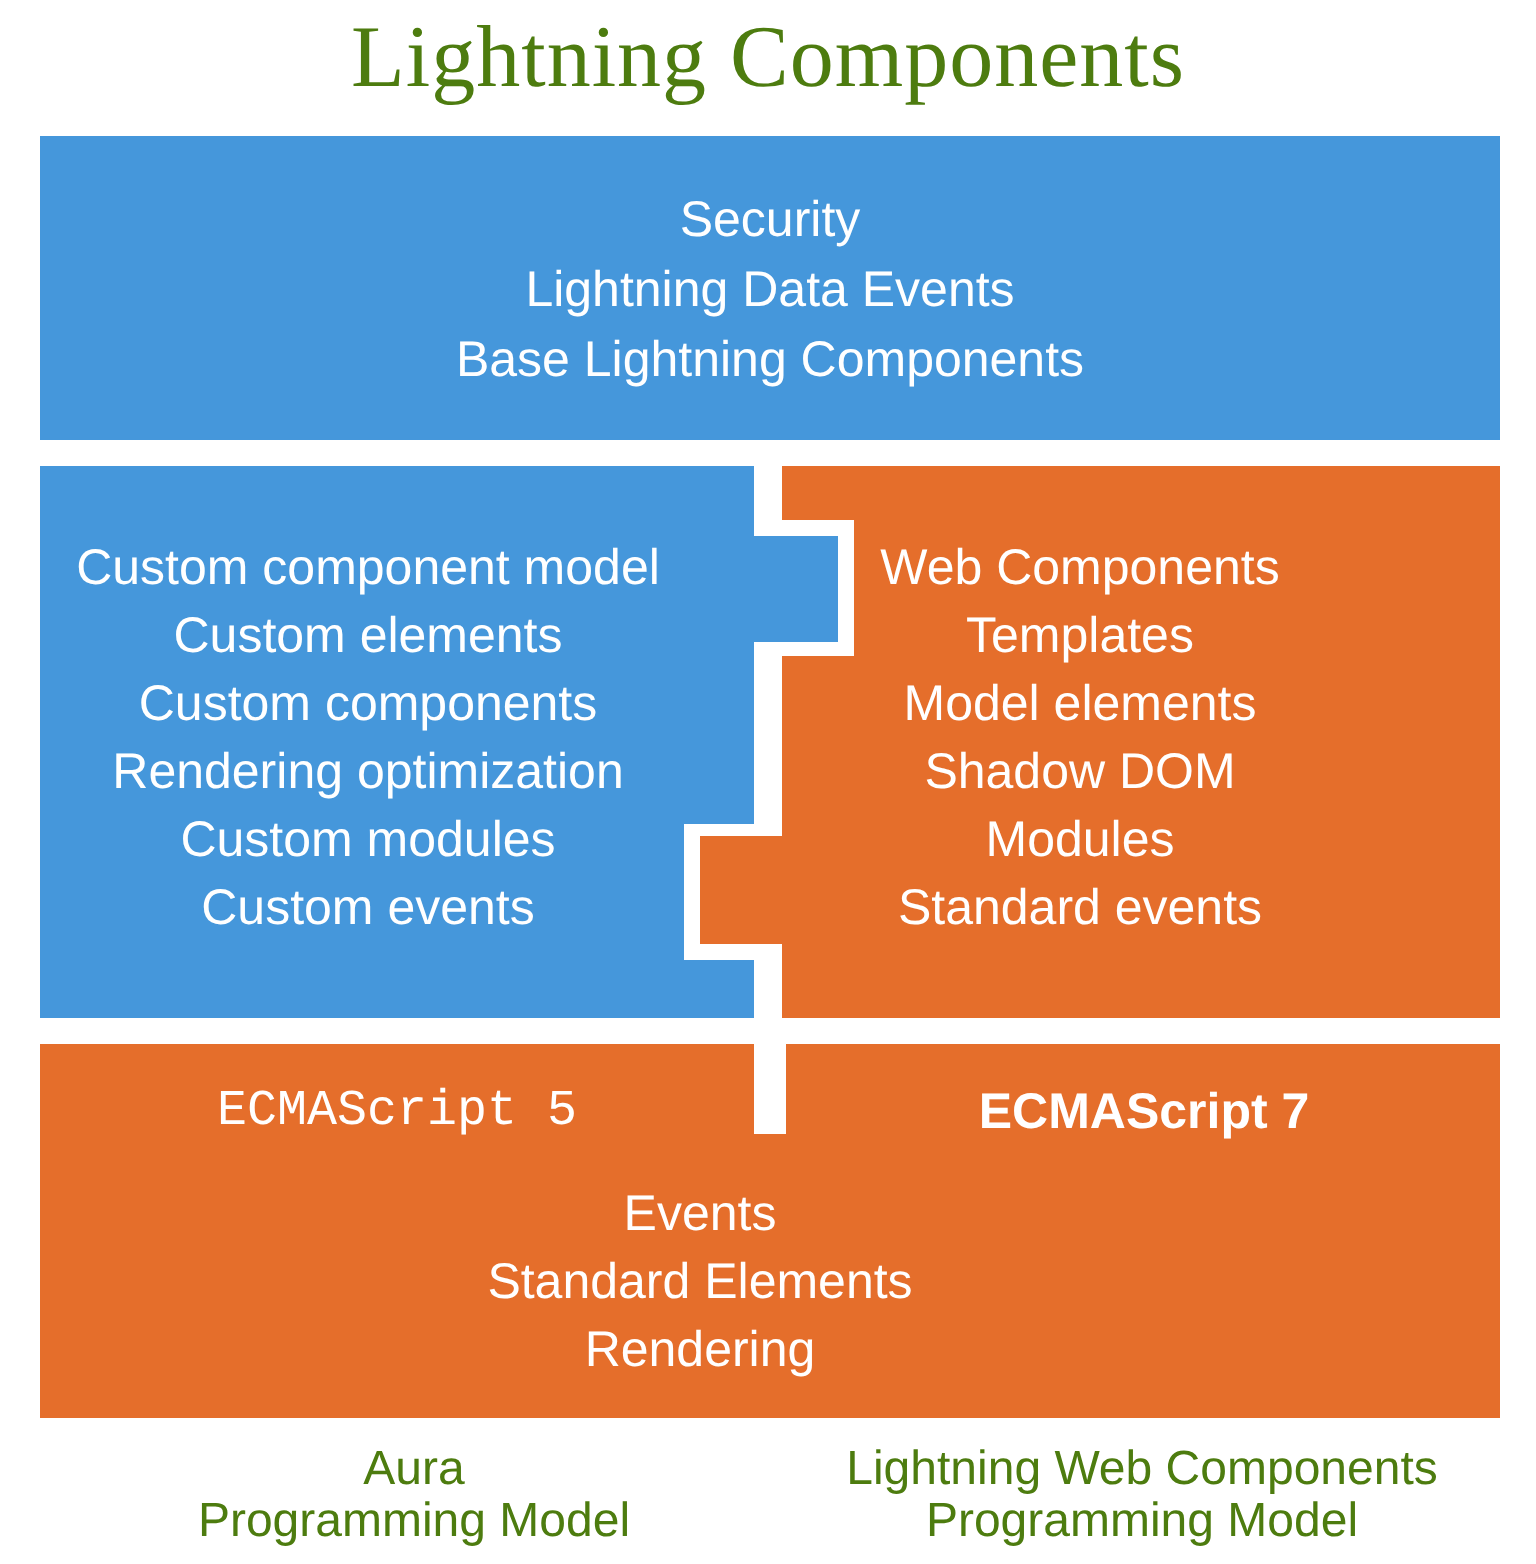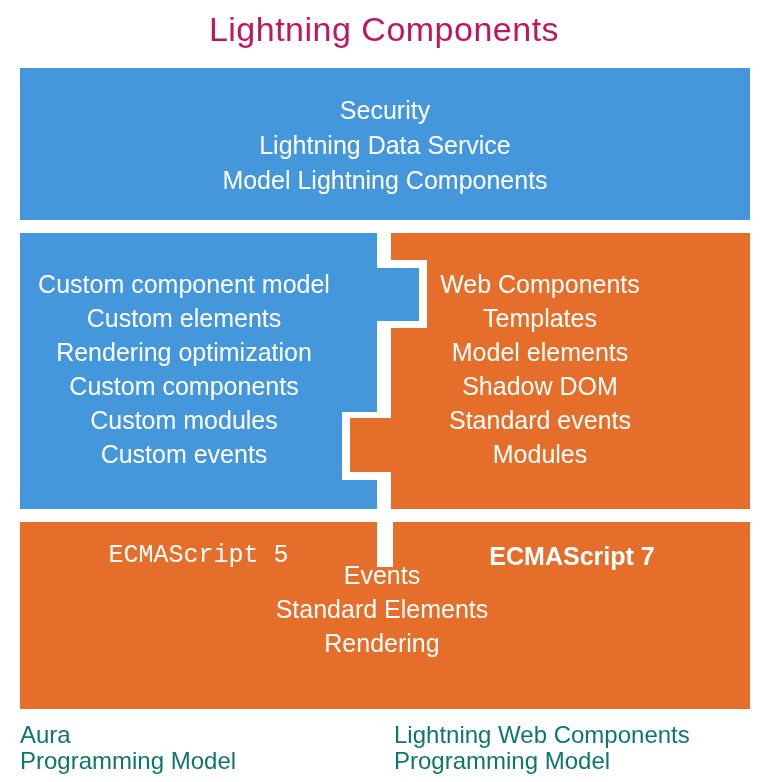--- a/index.html
+++ b/index.html
@@ -8,24 +8,25 @@
     width: 768px;
     height: 782px;
     background: #ffffff;
     font-family: "Liberation Sans", sans-serif;
     overflow: hidden;
   }
   .title {
     position: absolute;
     left: 0; top: 9px; width: 768px;
     text-align: center;
-    font-size: 34px;
+    font-size: 44px;
     line-height: 40px;
-    color: #be185d;
+    color: #4d7c0f;
     letter-spacing: 0.5px;
+    font-family: Liberation Serif, serif;
   }
   
   .box-top {
     position: absolute;
     left: 20px; top: 68px; width: 730px; height: 152px;
     background: #4597db;
   }
   .shape-aura {
     position: absolute;
     left: 20px; top: 233px; width: 399px; height: 276px;
@@ -55,65 +56,66 @@
     text-align: center;
     color: #ffffff;
     font-size: 25px;
   }
   .boxtext .line { display: block; }
   .top-items    { left: 20px;  top: 93px;  width: 730px; line-height: 35px; }
   .aura-items   { left: 20px;  top: 267px; width: 328px; line-height: 34px; }
   .lwc-items    { left: 391px; top: 267px; width: 298px; line-height: 34px; }
   .es5-label    { left: 20px;  top: 539px; width: 357px; line-height: 34px; font-family: Liberation Mono, monospace; }
   .es7-label    { left: 394px; top: 539px; width: 356px; line-height: 34px; font-weight: bold; }
-  .shared-runtime-items { left: 20px; top: 558px; width: 660px; line-height: 34px; margin-left: 32px; }
+  .shared-runtime-items { left: 20px; top: 590px; width: 660px; line-height: 34px; }
   .footer {
     position: absolute;
     top: 722px;
-    color: #0f766e;
+    text-align: center;
+    color: #4d7c0f;
     font-size: 24px;
     line-height: 26px;
   }
   .footer .line { display: block; }
   .footer-aura { left: 20px;  width: 374px; }
   .footer-lwc  { left: 394px; width: 354px; }
 </style>
 </head>
 <body>
 
 <div class="canvas">
 
   <div class="title">Lightning Components</div>
 
   <div class="box-top"></div>
   <div class="boxtext top-items">
     <span class="line">Security</span>
-    <span class="line">Lightning Data Service</span>
-    <span class="line">Model Lightning Components</span>
+    <span class="line">Lightning Data Events</span>
+    <span class="line">Base Lightning Components</span>
   </div>
 
   <div class="shape-aura"></div>
   <div class="shape-lwc"></div>
 
   <div class="boxtext aura-items">
     <span class="line">Custom component model</span>
     <span class="line">Custom elements</span>
+    <span class="line">Custom components</span>
     <span class="line">Rendering optimization</span>
-    <span class="line">Custom components</span>
     <span class="line">Custom modules</span>
     <span class="line">Custom events</span>
   </div>
 
   <div class="boxtext lwc-items">
     <span class="line">Web Components</span>
     <span class="line">Templates</span>
     <span class="line">Model elements</span>
     <span class="line">Shadow DOM</span>
+    <span class="line">Modules</span>
     <span class="line">Standard events</span>
-    <span class="line">Modules</span>
   </div>
 
   <div class="box-bottom"></div>
   <div class="boxtext es5-label">ECMAScript 5</div>
   <div class="boxtext es7-label">ECMAScript 7</div>
   <div class="boxtext shared-runtime-items">
     <span class="line">Events</span>
     <span class="line">Standard Elements</span>
     <span class="line">Rendering</span>
   </div>

